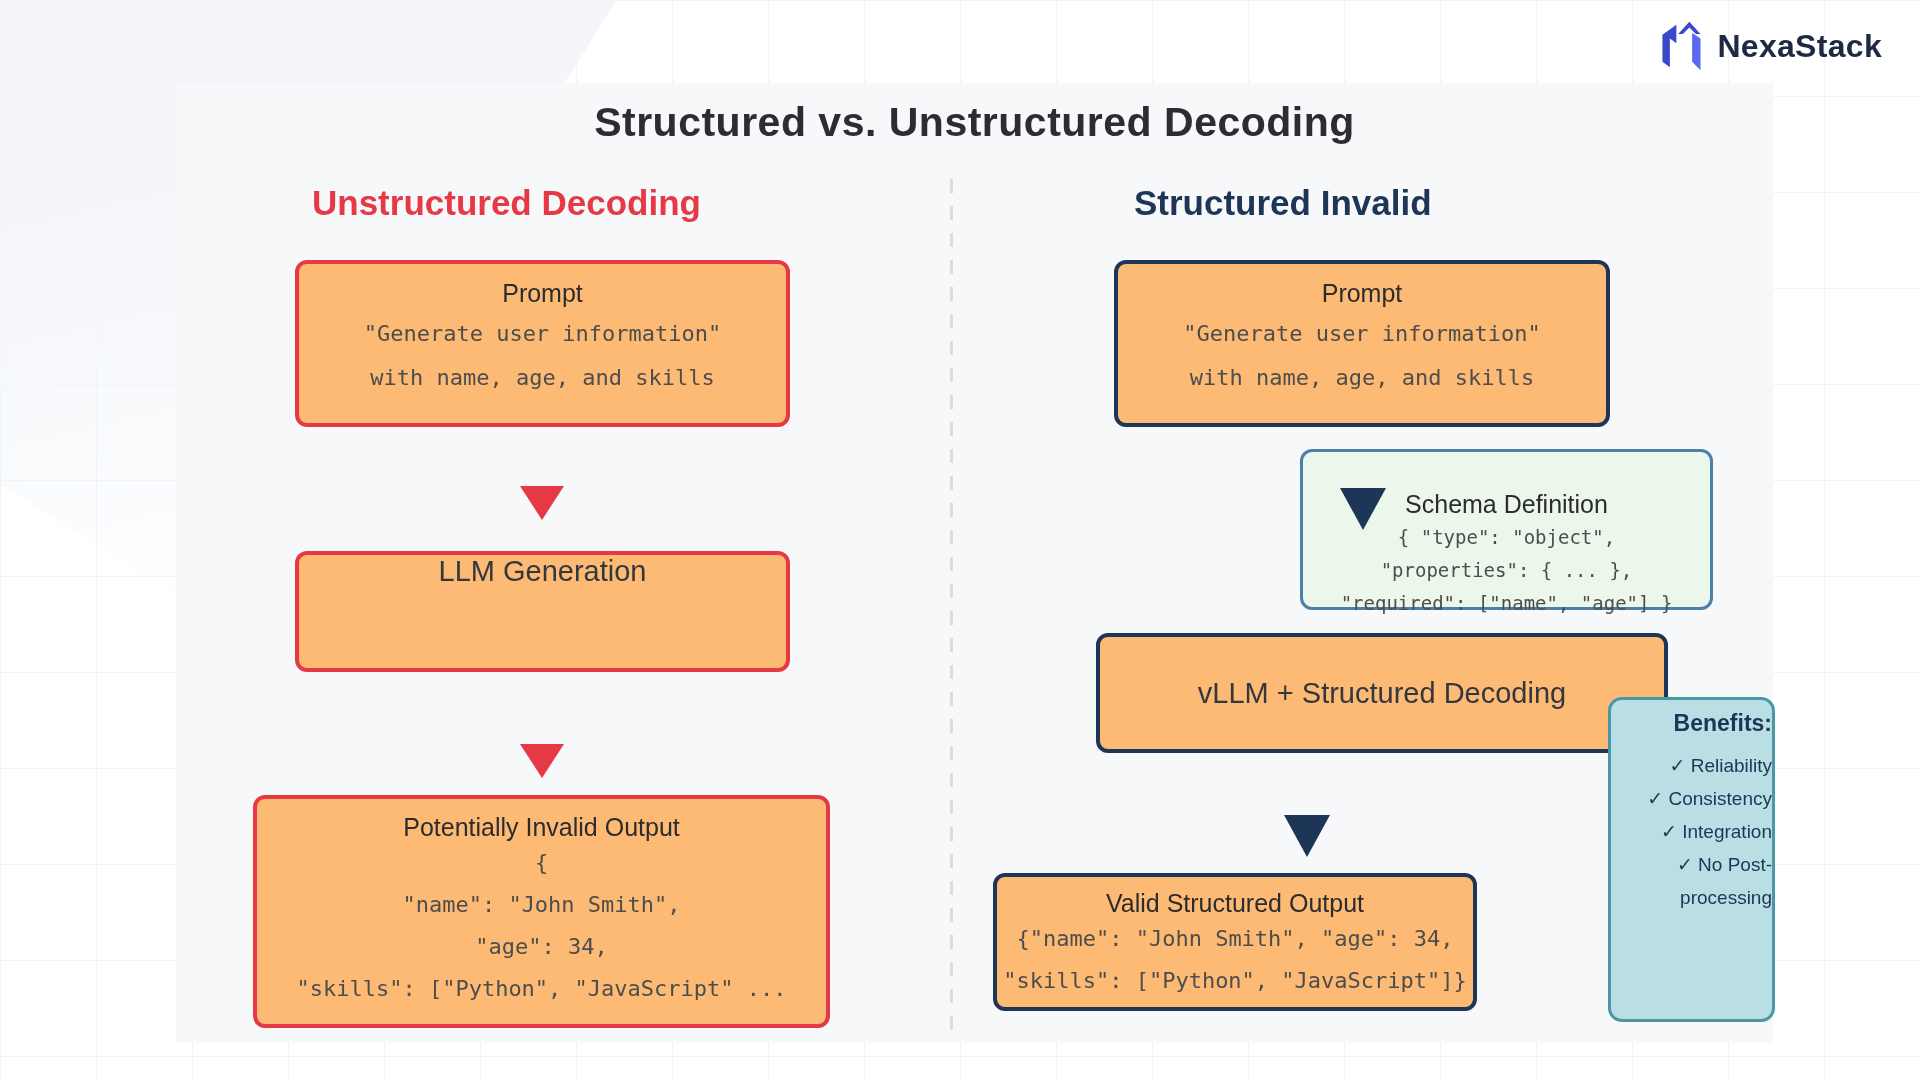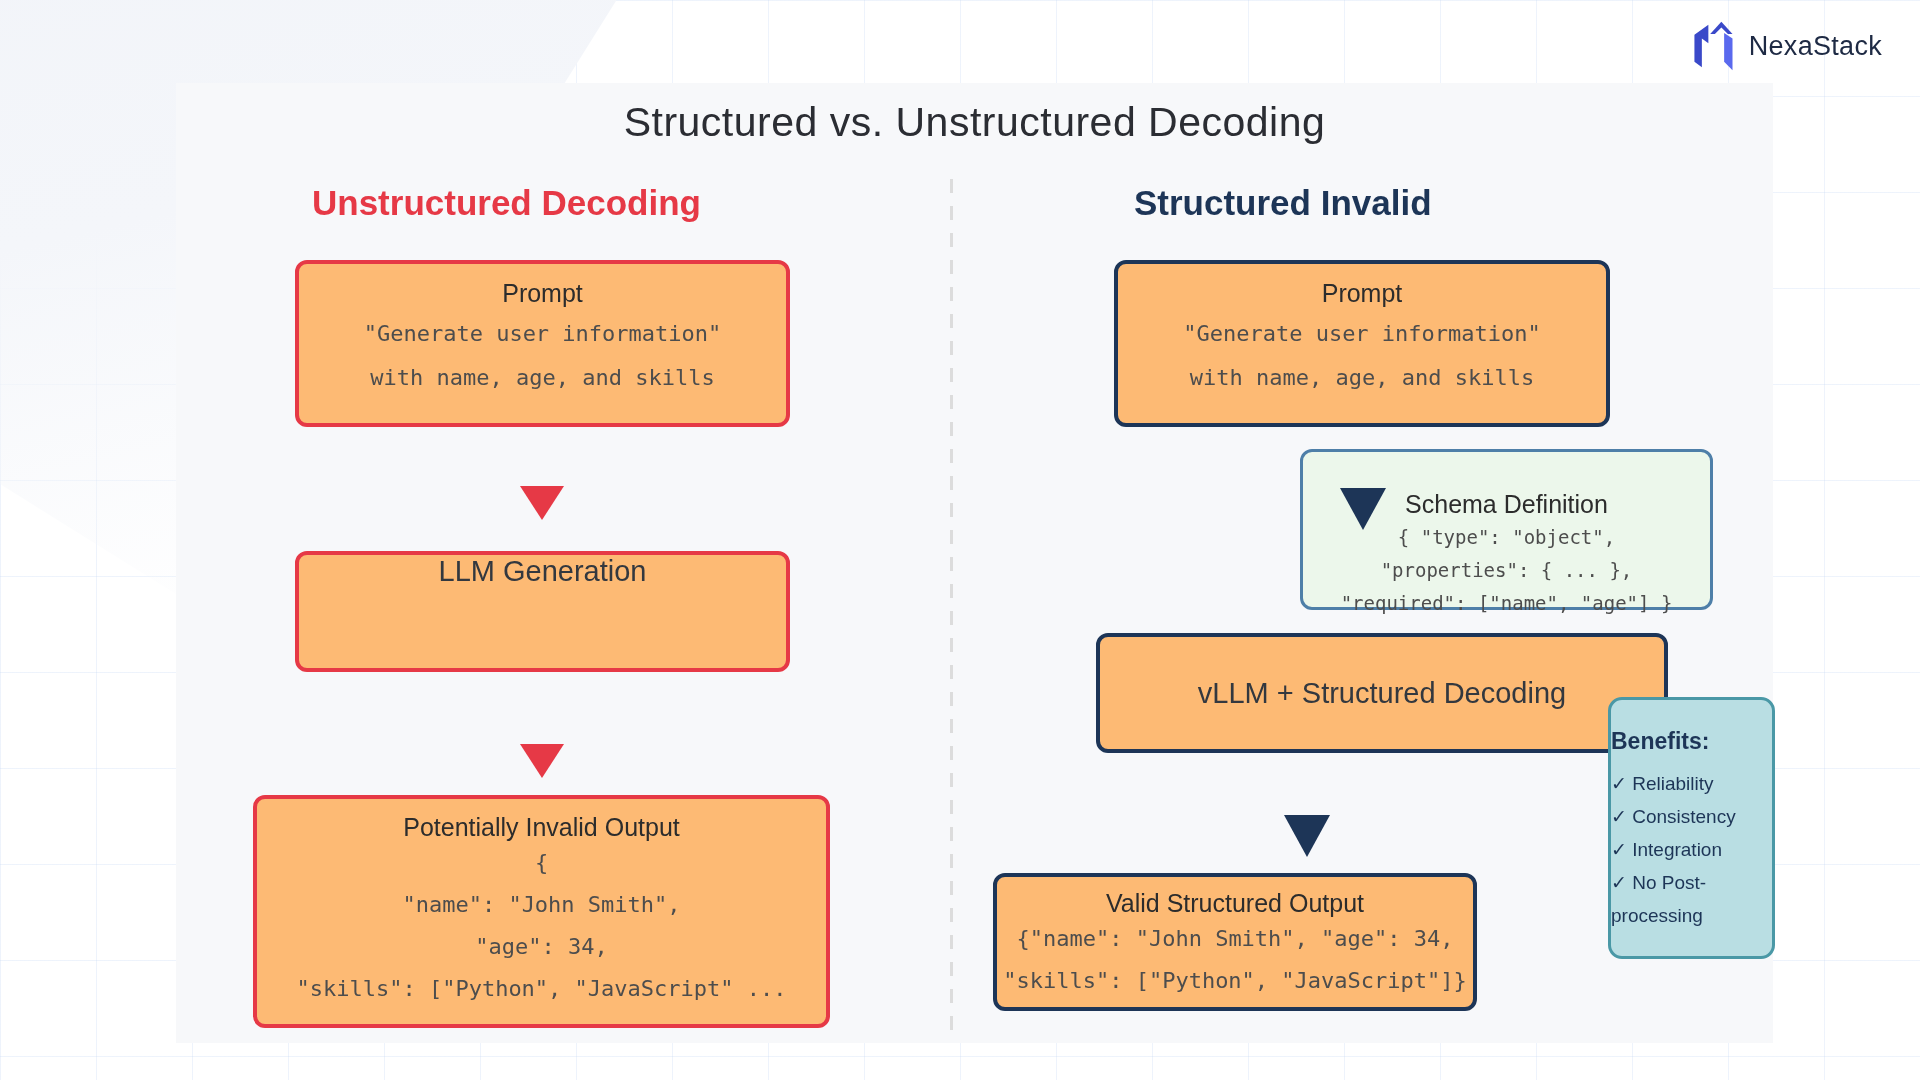--- a/index.html
+++ b/index.html
@@ -13,29 +13,29 @@
       linear-gradient(90deg, rgba(206,221,246,.35) 1.5px, transparent 1.5px);
     background-size:96px 96px;
   }
   .deco-tl {
     position:absolute; left:-420px; top:-540px; width:980px; height:980px;
     background:linear-gradient(135deg,#eef1f7 0%,#f4f6fa 70%,rgba(244,246,250,0) 100%);
     transform:rotate(32deg); z-index:0;
   }
   .brand { position:absolute; top:18px; right:38px; display:flex; align-items:center; gap:10px; z-index:5; }
   .brand-mark { width:52px; height:56px; display:block; }
-  .brand-name { font-size:27px; font-weight:normal; color:#1e2a44; letter-spacing:.3px; }
+  .brand-name { font-size:32px; font-weight:bold; color:#1e2a44; letter-spacing:.3px; }
 
   .panel {
     position:absolute; left:176px; top:83px; width:1597px; height:960px;
     background:#f7f8fa; z-index:1;
   }
   .title {
     position:absolute; left:0; top:16px; width:100%;
-    text-align:center; font-size:41px; font-weight:normal; color:#2b2d33; letter-spacing:.5px;
+    text-align:center; font-size:41px; font-weight:bold; color:#2b2d33; letter-spacing:.5px;
   }
   .divider {
     position:absolute; left:774px; top:96px; width:3px; height:864px;
     background:repeating-linear-gradient(to bottom,#dcdcdc 0 14px, transparent 14px 27px);
   }
   .col-header { position:absolute; top:100px; font-size:35px; font-weight:bold; text-align:left; }
   .col-header.left  { left:136px;  width:460px; color:#e63946; }
   .col-header.right { left:958px;  width:460px; color:#1d3557; }
 
   .box { position:absolute; background:#fdba74; border-radius:12px; text-align:center; }
@@ -60,23 +60,23 @@
     background:#ecf7eb; border:3px solid #4e7fa8; border-radius:12px; padding-top:10px;
   }
   .schema-box .box-title { margin-bottom:2px;margin-top:28px; }
   .schema-line { font-size:19px; line-height:33px; }
 
   .out-left  { left:77px;  top:712px; width:577px; height:233px; padding-top:14px; }
   .out-right { left:817px; top:790px; width:484px; height:138px; padding-top:12px; }
   .out-line { font-size:22px; line-height:42px; }
 
   .benefits {
-    position:absolute; left:1432px; top:614px; width:167px; height:262px;
+    position:absolute; left:1432px; top:614px; width:167px; height:325px;
     background:#b9dee3; border:3px solid #4a98a6; border-radius:14px;
-    text-align:left; padding-top:28px; color:#1d3557;
+    text-align:right; padding-top:10px; color:#1d3557;
   }
   .benefits-title { font-size:23px; font-weight:bold; margin-bottom:12px; }
   .benefit-item { font-size:19px; line-height:33px; }
 
   .tri { position:absolute; width:0; height:0; }
   .tri-red  { border-left:22px solid transparent; border-right:22px solid transparent; border-top:34px solid #e63946; }
   .tri-navy { border-left:23px solid transparent; border-right:23px solid transparent; border-top:42px solid #1d3557; z-index:3; }
   .arrow-l1 { left:344px;  top:403px; }
   .arrow-l2 { left:344px;  top:661px; }
   .arrow-r1 { left:1164px; top:405px; }

